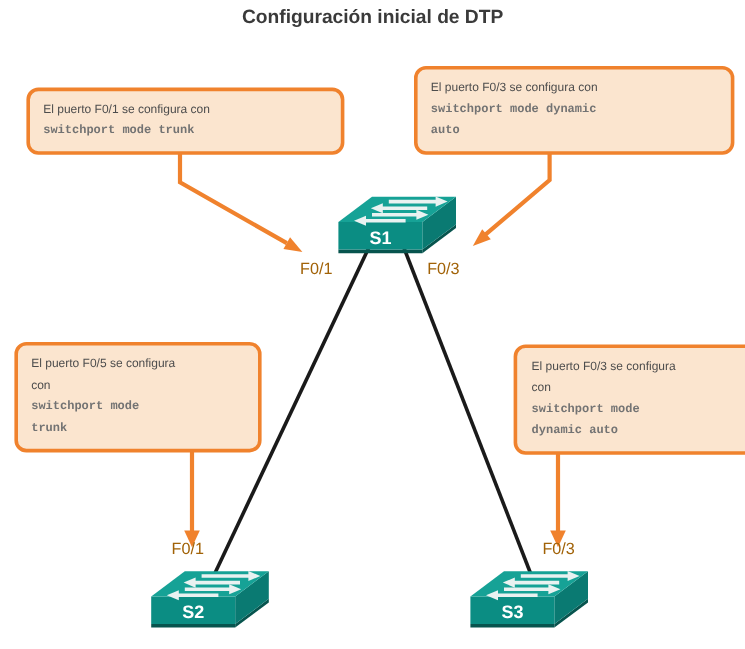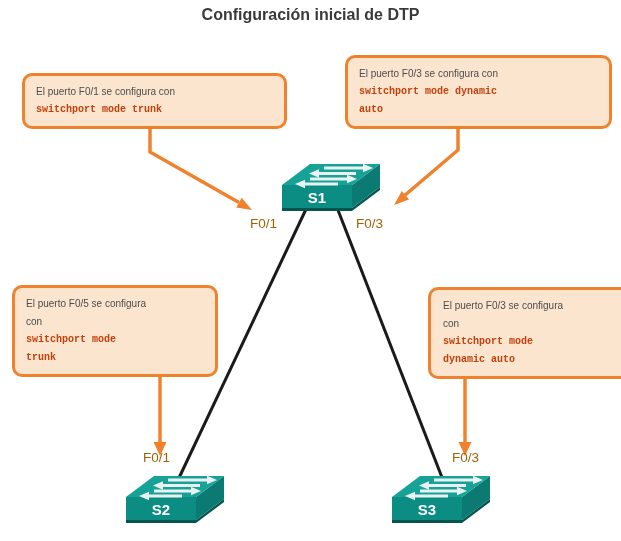--- a/index.html
+++ b/index.html
@@ -10,21 +10,21 @@
   .title{
     position:absolute;top:6px;left:0;width:100%;text-align:center;
     font-size:16px;font-weight:bold;color:#3a3a3a;
   }
   .callout{
     position:absolute;box-sizing:border-box;
     background:#FBE5CF;border:3px solid #F0822D;border-radius:10px;
     padding:7px 11px;font-size:10px;line-height:18px;color:#4d4d4d;
   }
   .callout .cmd{
-    font-family:"Liberation Mono",monospace;font-weight:bold;color:#c2410c;
+    font-family:"Liberation Mono",monospace;font-weight:bold;color:#737373;
     white-space:pre-line;display:block;
   }
   .callout .txt{white-space:pre-line;display:block;}
   #co-tl{left:22px;top:73px;width:265px;}
   #co-tr{left:345px;top:55px;width:267px;}
   #co-bl{left:12px;top:285px;width:206px;}
   #co-br{left:428px;top:287px;width:203px;padding-left:12px;}
   .portlabel{
     position:absolute;font-size:13.5px;color:#a16207;
   }

